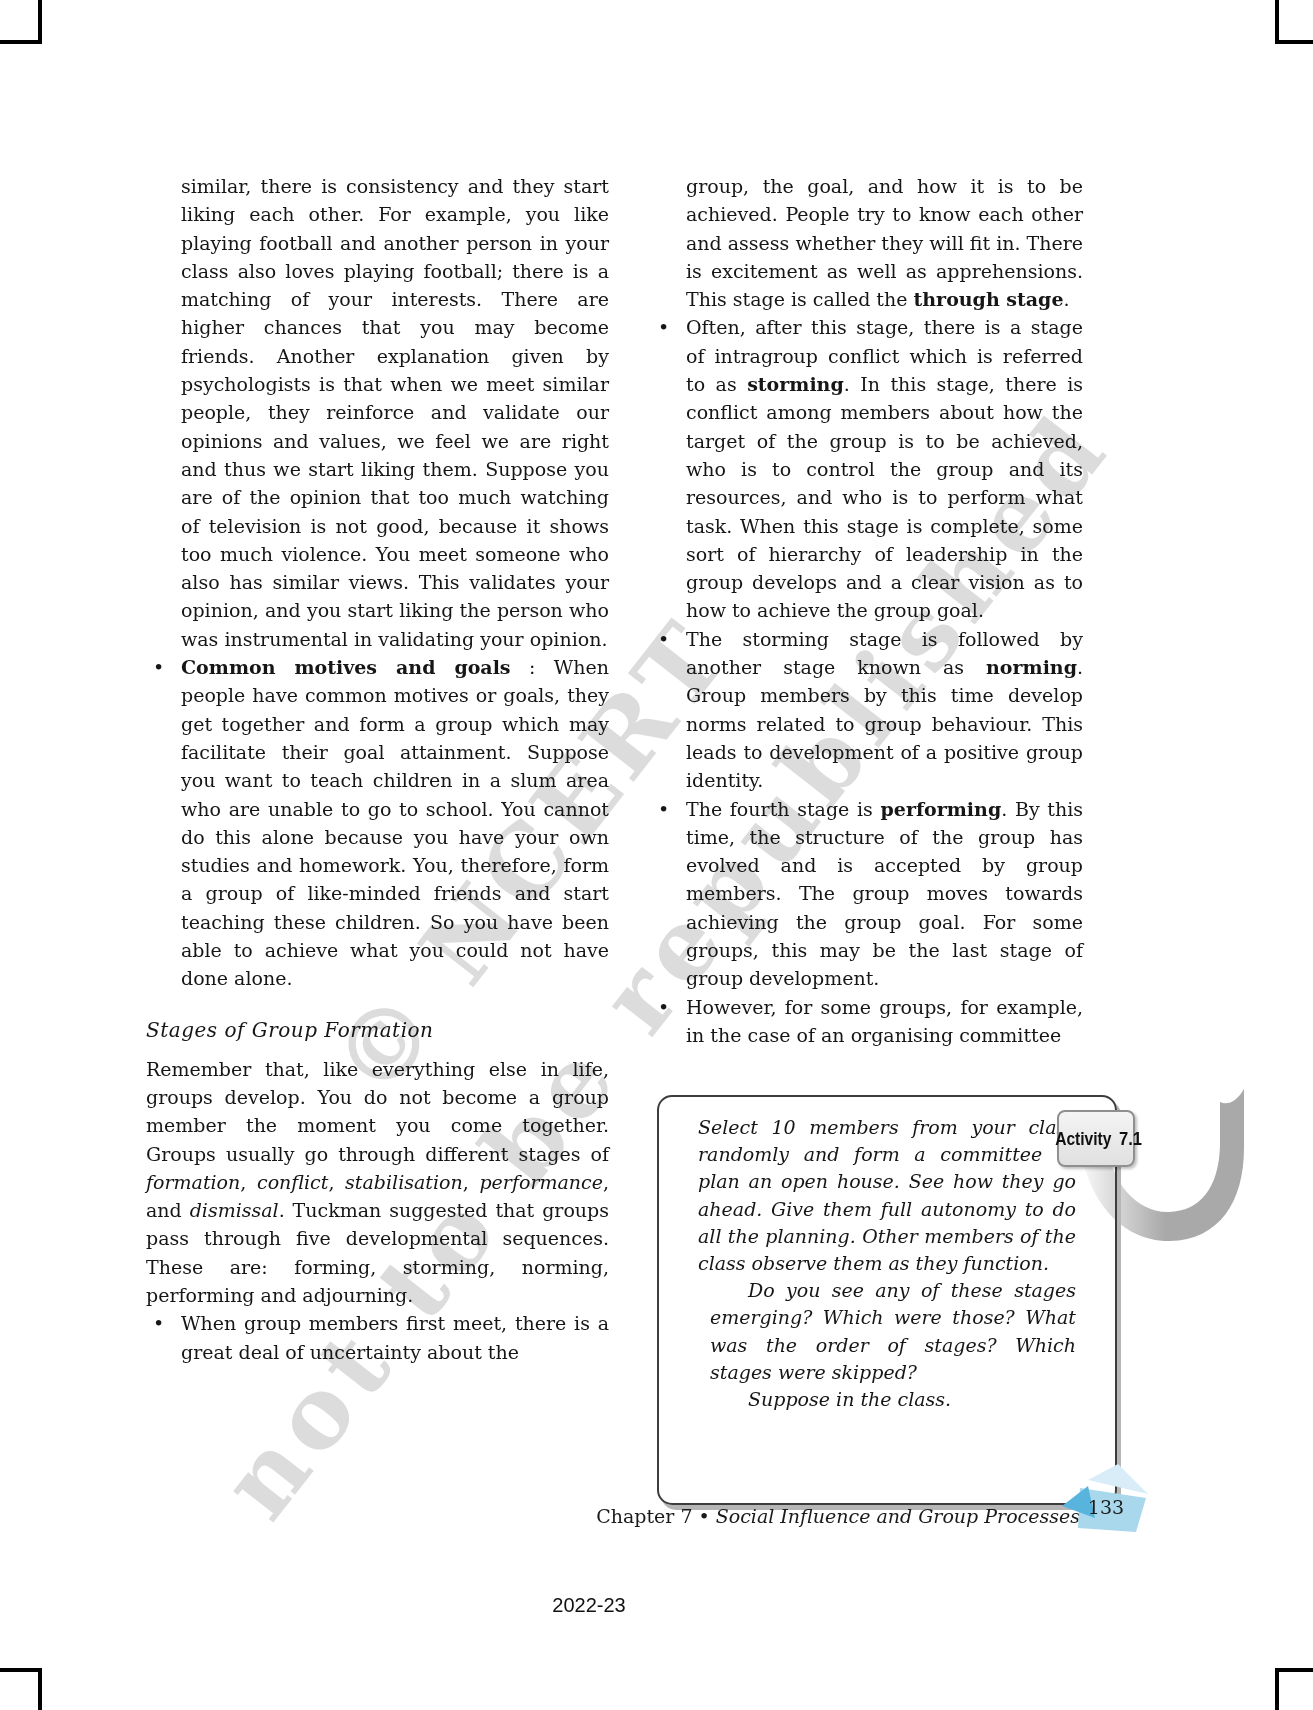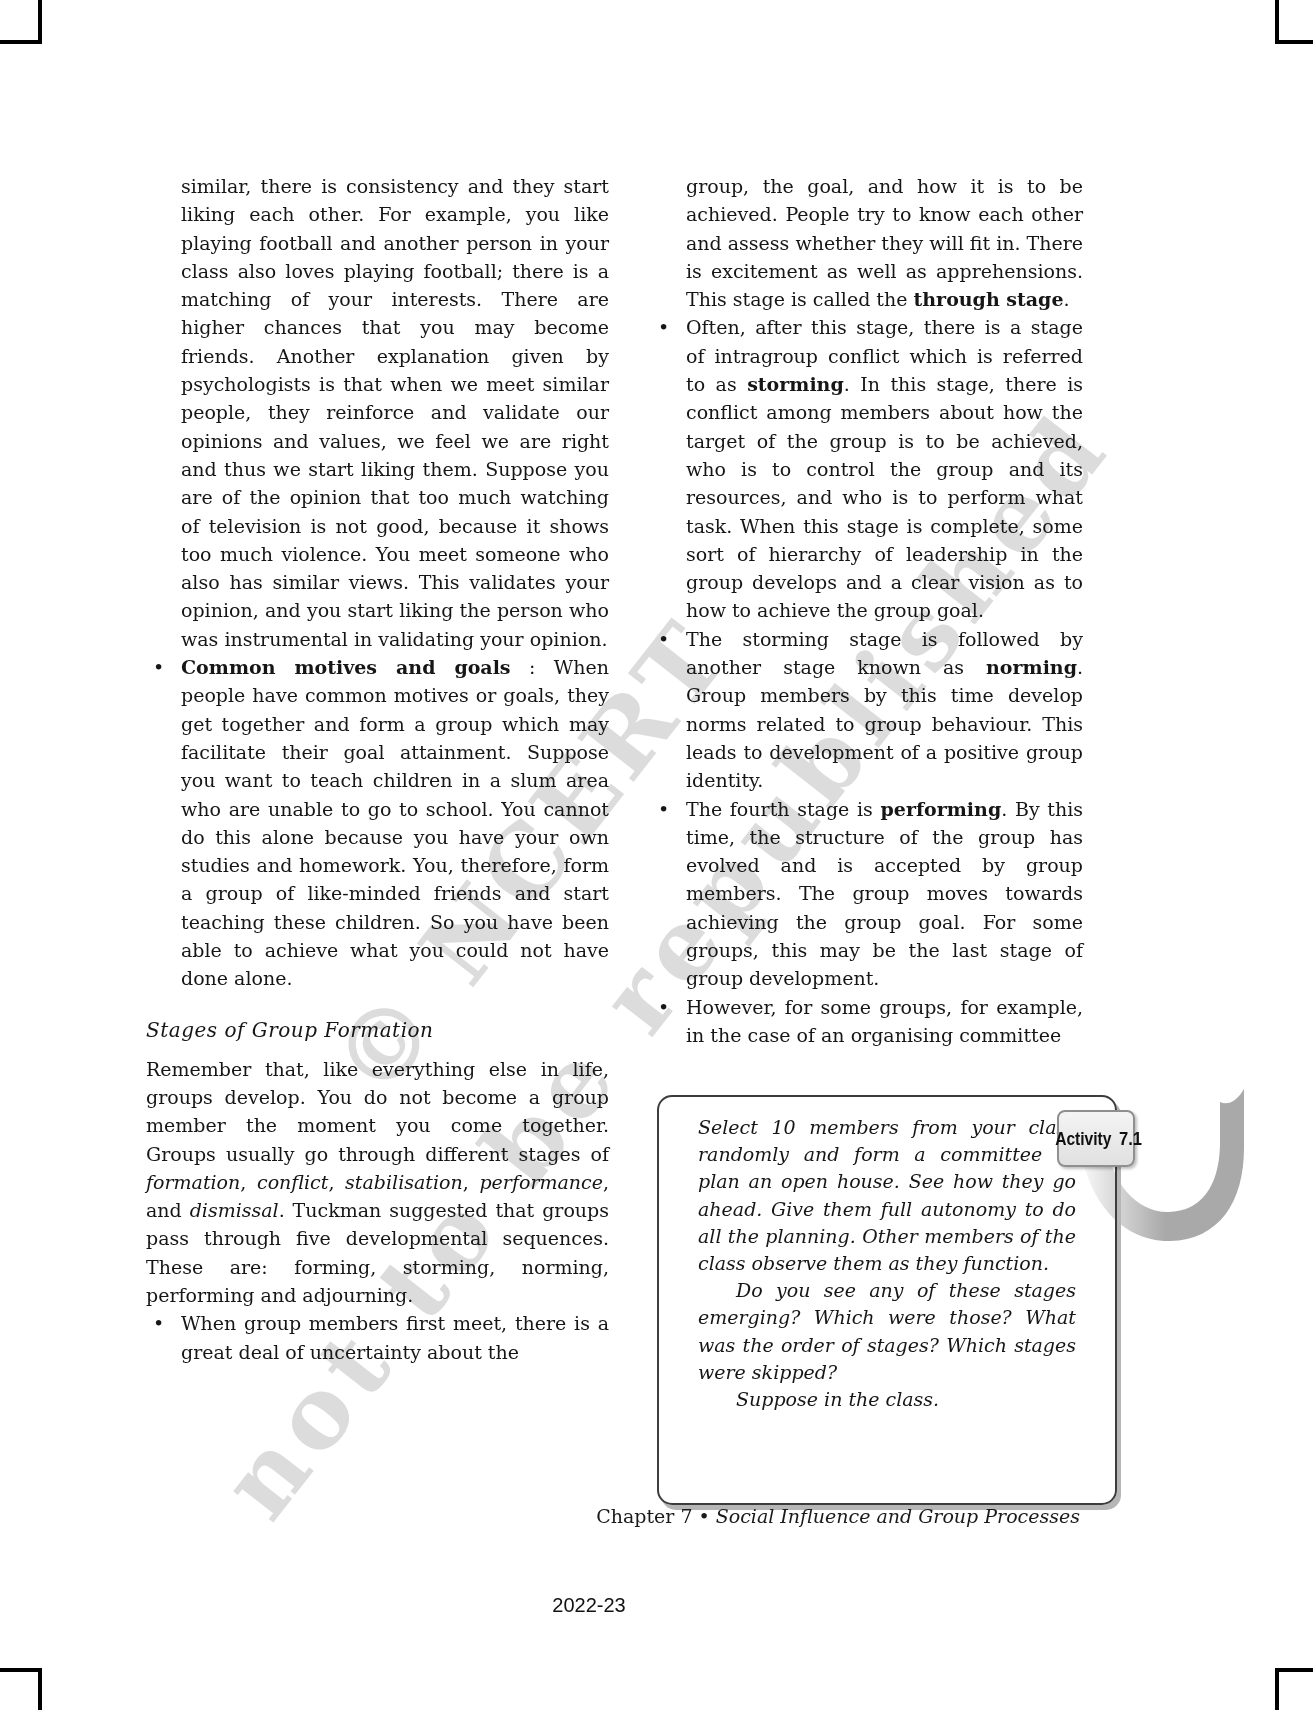--- a/index.html
+++ b/index.html
@@ -58,21 +58,21 @@
   .activity-title{
     margin-top:21px;padding:0 45px;
     text-align:center;
     font-weight:bold;font-style:italic;
     font-size:22px;line-height:31px;
   }
   .activity-body{margin-top:17px;padding:0 39px;}
   .box-para{
     margin:0;font-style:italic;font-size:19px;line-height:27.2px;text-align:justify;
   }
-  .box-para + .box-para{text-indent:38px;}
+  .box-para + .box-para{text-indent:38px;margin-left:12px;}
   .activity-badge{
     position:absolute;left:1057px;top:1110px;width:78px;height:57px;
     background:linear-gradient(#f4f4f4,#e0e0e0);
     border:2px solid #8f8f8f;border-radius:8px;
     box-shadow:2px 2px 3px rgba(0,0,0,0.25);
     display:flex;flex-direction:row;align-items:center;justify-content:center;
     z-index:5;
     font-family:"Liberation Sans", sans-serif;font-weight:bold;color:#101010;
     box-sizing:border-box;
   }
@@ -154,16 +154,24 @@
 
   <div class="activity-badge">
     <div class="badge-label">Activity</div>
     <div class="badge-number">7.1</div>
   </div>
 
   <div class="footer">
     <span>Chapter 7</span><span class="fsep">•</span><span class="ftitle">Social Influence and Group Processes</span>
   </div>
 
+  <div class="page-emblem">
+    <svg width="130" height="85" viewBox="0 0 130 85" xmlns="http://www.w3.org/2000/svg">
+      <polygon points="40,22 100,36 70,6" fill="#d8edf8"></polygon>
+      <polygon points="32,30 98,40 88,74 30,70" fill="#a9d8ed"></polygon>
+      <polygon points="14,48 40,28 47,60" fill="#58b4dc"></polygon>
+    </svg>
+    <div class="page-number">133</div>
+  </div>
 
   <div class="year-line">2022-23</div>
 
 </div>
 
 </body></html>

